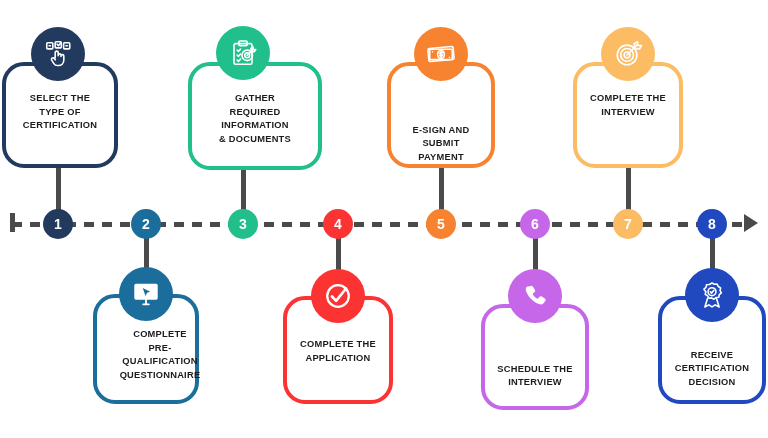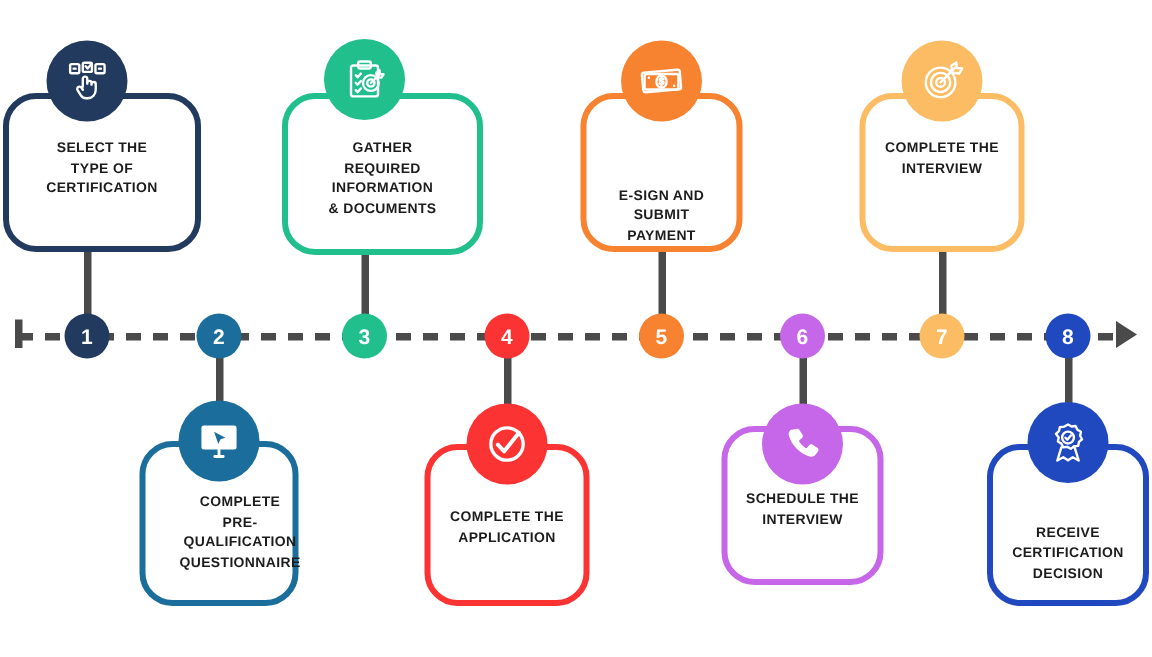--- a/index.html
+++ b/index.html
@@ -99,21 +99,21 @@
 <div id="stage">
 
   <div class="timeline-axis">
     <div class="axis-cap"></div>
     <div class="axis-line"></div>
     <div class="axis-arrow"></div>
   </div>
 
   <div id="parts">
       <div class="stem" style="left: 55.5px; top: 162px; height: 62px;"></div>
-      <div class="card top" style="left: 2px; top: 62px; width: 132px; height: 106px; border-width: 4px; border-color: rgb(34, 58, 94); justify-content: center;">
+      <div class="card top" style="left: 2px; top: 62px; width: 116px; height: 106px; border-width: 4px; border-color: rgb(34, 58, 94); justify-content: center;">
         <div class="card-text">SELECT THE<br>TYPE OF<br>CERTIFICATION</div>
       </div>
       <div class="bubble" style="left: 31px; top: 27px; background: rgb(34, 58, 94);">
         <svg viewBox="0 0 32 32">
           <rect x="4" y="4" width="6.5" height="6.5" rx="1" fill="none" stroke="#ffffff" stroke-width="1.7" stroke-linecap="round" stroke-linejoin="round"></rect>
           <rect x="13" y="3" width="6.5" height="6.5" rx="1" fill="none" stroke="#ffffff" stroke-width="1.7" stroke-linecap="round" stroke-linejoin="round"></rect>
           <rect x="22" y="4" width="6.5" height="6.5" rx="1" fill="none" stroke="#ffffff" stroke-width="1.7" stroke-linecap="round" stroke-linejoin="round"></rect>
           <path d="M15 5.5l1.4 1.6 2.6-3" fill="none" stroke="#ffffff" stroke-width="1.7" stroke-linecap="round" stroke-linejoin="round"></path>
           <path d="M6.5 7.2h1.4M24.5 7.2h1.4" fill="none" stroke="#ffffff" stroke-width="1.7" stroke-linecap="round" stroke-linejoin="round"></path>
           <path d="M13 14.5v5.5M13 14.5a1.6 1.6 0 0 1 3.2 0v3.4M16.2 17.4a1.5 1.5 0 0 1 3 0v1.2M19.2 18.2a1.5 1.5 0 0 1 3 0v4.1c0 3.3-2.3 6-5.6 6h-1.3c-1.7 0-2.8-.7-3.7-2.1l-2.3-3.7c-.5-.9-.2-1.9.7-2.3.8-.4 1.6-.1 2.1.6l1 1.4" fill="none" stroke="#ffffff" stroke-width="1.7" stroke-linecap="round" stroke-linejoin="round"></path>
@@ -166,21 +166,21 @@
         <svg viewBox="0 0 32 32">
           <rect x="2.5" y="9" width="27" height="14" rx="1.6" transform="rotate(-5 16 16)" fill="none" stroke="#ffffff" stroke-width="1.7" stroke-linecap="round" stroke-linejoin="round"></rect>
           <rect x="4" y="11" width="24" height="11" rx="1.2" fill="none" stroke="#ffffff" stroke-width="1.7" stroke-linecap="round" stroke-linejoin="round"></rect>
           <ellipse cx="16" cy="16.5" rx="3.6" ry="4.4" fill="none" stroke="#ffffff" stroke-width="1.7" stroke-linecap="round" stroke-linejoin="round"></ellipse>
           <path d="M16 13.4v6.2M17.5 14.6c-.5-.5-2.6-.8-2.8.6-.2 1.3 2.9.6 2.8 2-.1 1.3-2.3 1.1-2.9.5" fill="none" stroke="#ffffff" stroke-width="1.7" stroke-linecap="round" stroke-linejoin="round"></path>
           <path d="M7 13.6v.1M25 19.4v.1" fill="none" stroke="#ffffff" stroke-width="1.7" stroke-linecap="round" stroke-linejoin="round"></path>
         </svg>
       </div>
       <div class="node" style="left: 426px; background: rgb(247, 130, 47);">5</div>
       <div class="stem" style="left: 532.5px; top: 224px; height: 59px;"></div>
-      <div class="card bottom" style="left: 481px; top: 284px; width: 108px; height: 106px; border-width: 4px; border-color: rgb(198, 102, 232);">
+      <div class="card bottom" style="left: 481px; top: 304px; width: 108px; height: 106px; border-width: 4px; border-color: rgb(198, 102, 232); align-items: center;">
         <div class="card-text">SCHEDULE THE<br>INTERVIEW</div>
       </div>
       <div class="bubble" style="left: 508px; top: 269px; background: rgb(198, 102, 232);">
         <svg viewBox="0 0 32 32">
           <path d="M11.2 5.5c.9-.6 2-.4 2.6.5l2.1 3.2c.6.9.4 2-.4 2.7l-1.5 1.2c-.4.4-.5 1-.2 1.5a16 16 0 0 0 4.1 4.1c.5.3 1.1.2 1.5-.2l1.2-1.5c.7-.8 1.8-1 2.7-.4l3.2 2.1c.9.6 1.1 1.8.5 2.6l-1.6 2.2c-1 1.3-2.7 1.9-4.3 1.4-3.4-1-6.6-3-9.2-5.6s-4.6-5.8-5.6-9.2c-.5-1.6.1-3.3 1.4-4.3z" fill="#ffffff"></path>
         </svg>
       </div>
       <div class="node" style="left: 520px; background: rgb(198, 102, 232);">6</div>
       <div class="stem" style="left: 625.5px; top: 162px; height: 62px;"></div>
       <div class="card top" style="left: 573px; top: 62px; width: 110px; height: 106px; border-width: 4px; border-color: rgb(252, 188, 100);">

